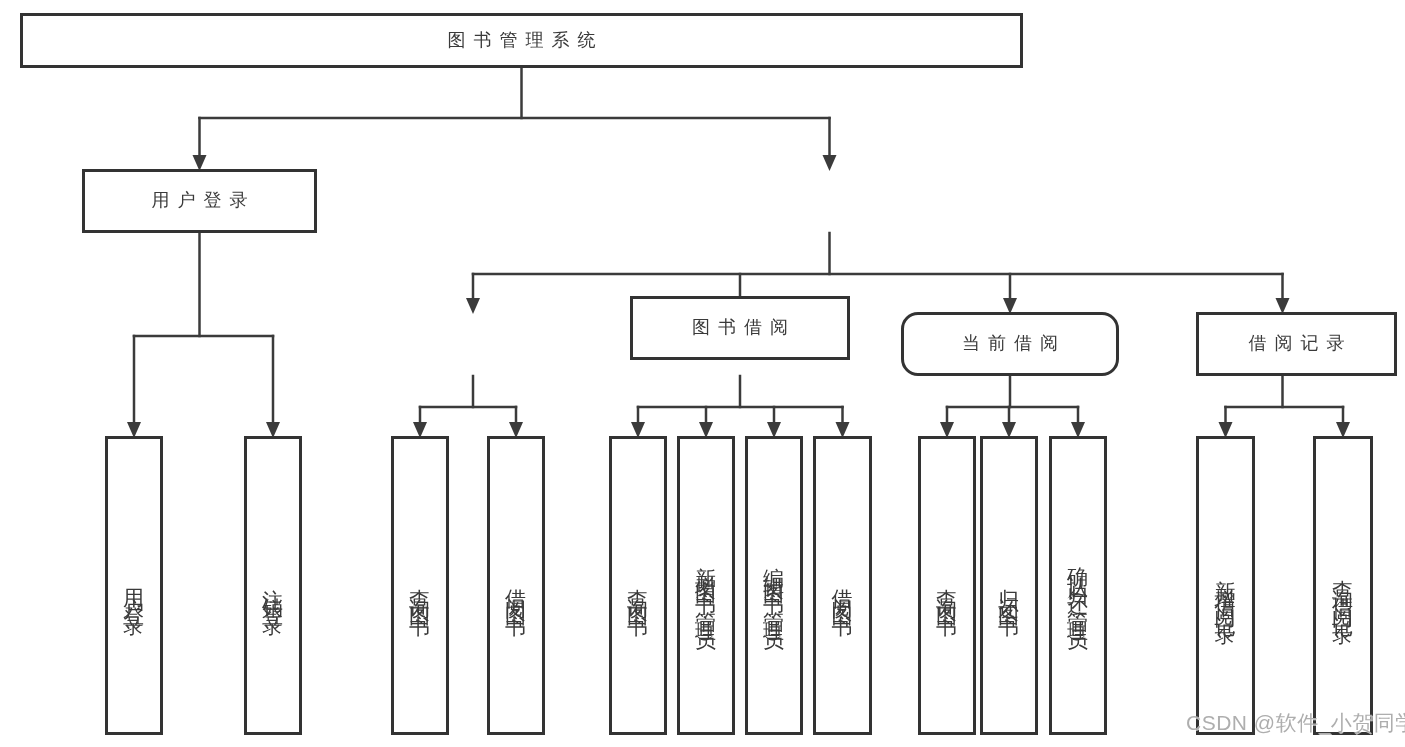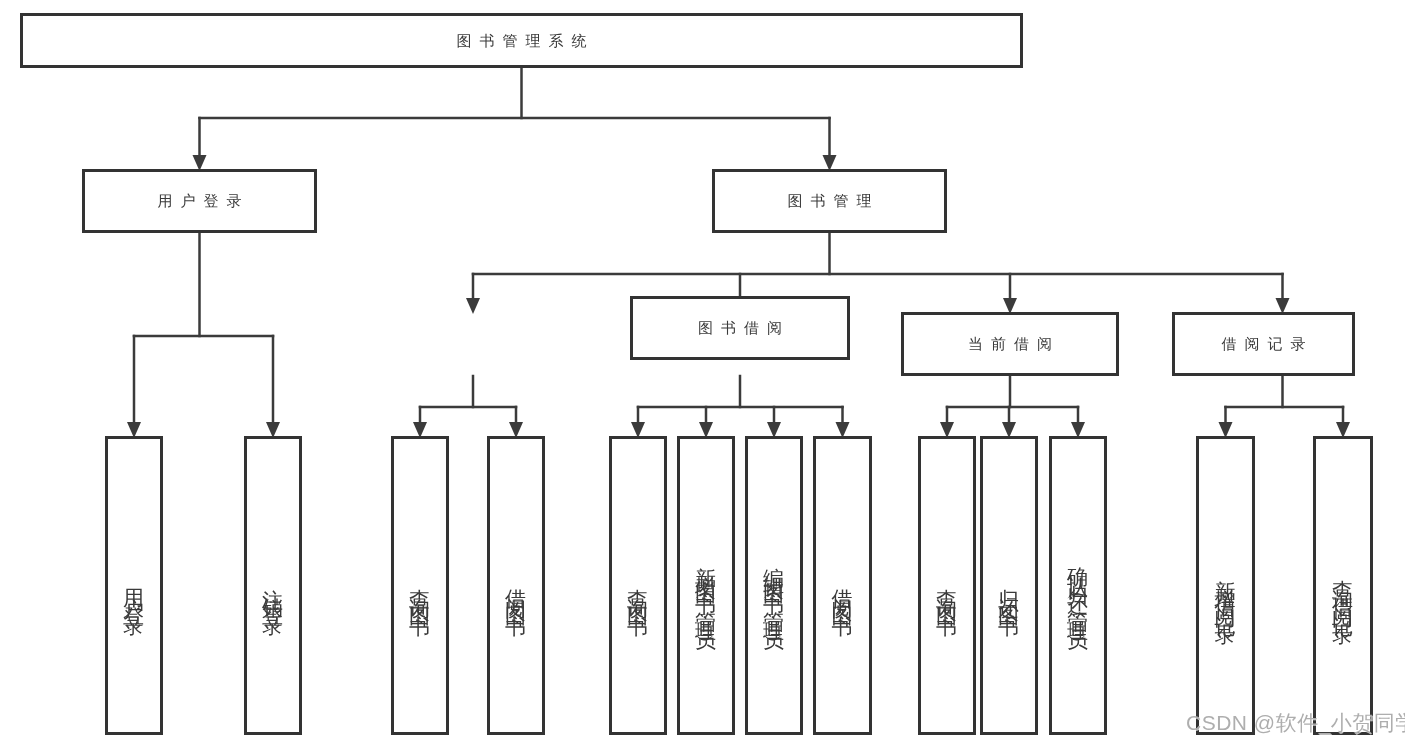--- a/index.html
+++ b/index.html
@@ -22,21 +22,21 @@
     box-sizing: border-box;
     border: 3px solid var(--border, #333333);
     background: #ffffff;
     display: flex;
     align-items: center;
     justify-content: center;
     color: var(--text, #3a3a3a);
     z-index: 2;
   }
   .node .label {
-    font-size: 15px;
+    font-size: 18px;
     letter-spacing: 8px;
     margin-right: -8px;
     white-space: nowrap;
     line-height: 1.2;
   }
   .node.v .label {
     writing-mode: vertical-rl;
     text-orientation: mixed;
     font-size: 21px;
     letter-spacing: 9px;
@@ -128,30 +128,27 @@
         <polygon points="1336,422 1350,422 1343,438" fill="#3b3b3b"></polygon>
       </g>
     </svg>
   <div class="watermark">CSDN @软件_小贺同学</div>
 <div class="node" style="left: 20px; top: 13px; width: 1003px; height: 55px;">
       <span class="label">图书管理系统</span>
     </div>
     <div class="node" style="left: 82px; top: 169px; width: 235px; height: 64px;">
       <span class="label">用户登录</span>
     </div>
-    <div class="node" style="left: 712px; top: 169px; width: 235px; height: 64px;">
-      <span class="label">图书管理</span>
-    </div>
     <div class="node" style="left: 630px; top: 296px; width: 220px; height: 64px;">
       <span class="label">图书借阅</span>
     </div>
-    <div class="node" style="left: 901px; top: 312px; width: 218px; height: 64px;">
+    <div class="node" style="left: 901px; top: 312px; width: 218px; height: 64px; border-radius: 17px;">
       <span class="label">当前借阅</span>
     </div>
-    <div class="node" style="left: 1172px; top: 312px; width: 183px; height: 64px;">
+    <div class="node" style="left: 1196px; top: 312px; width: 201px; height: 64px;">
       <span class="label">借阅记录</span>
     </div>
     <div class="node v" style="left: 105px; top: 436px; width: 58px; height: 299px;">
       <span class="label">用户登录</span>
     </div>
     <div class="node v" style="left: 244px; top: 436px; width: 58px; height: 299px;">
       <span class="label">注销登录</span>
     </div>
     <div class="node v" style="left: 391px; top: 436px; width: 58px; height: 299px;">
       <span class="label">查询图书</span>

